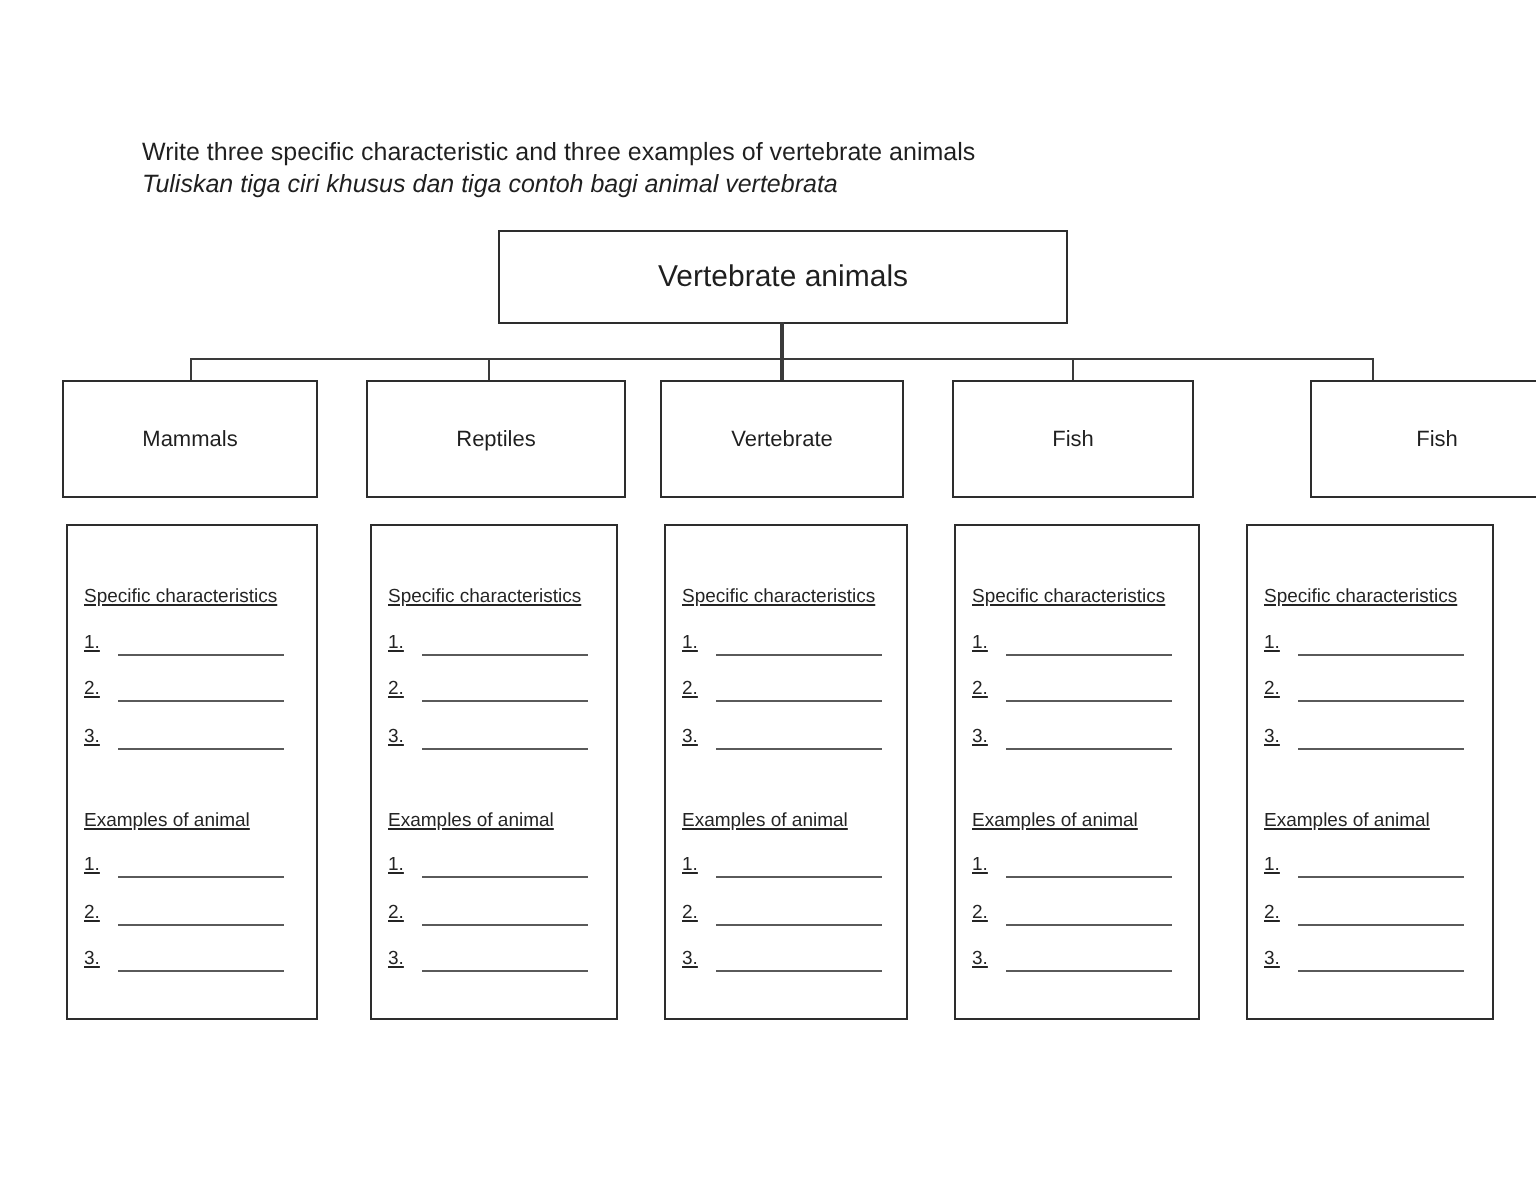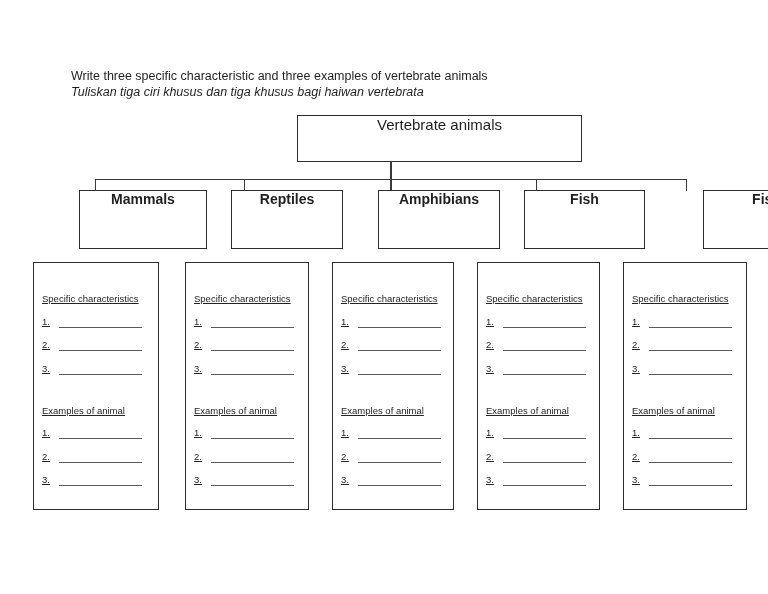--- a/index.html
+++ b/index.html
@@ -27,34 +27,34 @@
     white-space: nowrap;
   }
   .instructions .line2 { font-style: italic; }
 
   
   .node {
     position: absolute;
     border: 1.5px solid #2d2d2d;
     background: #ffffff;
     display: flex;
+    align-items: center;
     justify-content: center;
     text-align: center;
-    margin-left: 48px;
   }
 
   .root-node {
     left: 249px; top: 115px;
     width: 285px; height: 47px;
     font-size: 15px;
   }
 
-  .cat-node { top: 190px; height: 59px; font-size: 14px; font-weight: bold; }
+  .cat-node { top: 190px; height: 59px; font-size: 11px; }
   .cat-0 { left: 31px;  width: 128px; }
-  .cat-1 { left: 183px; width: 112px; }
+  .cat-1 { left: 183px; width: 130px; }
   .cat-2 { left: 330px; width: 122px; }
   .cat-3 { left: 476px; width: 121px; }
   .cat-4 { left: 655px; width: 127px; }
 
   
   .cline { position: absolute; background: #3a3a3a; }
   .trunk      { left: 390px;   top: 161px;   width: 1.5px; height: 18px; }
   .rail       { left: 95px;    top: 178.5px; width: 592px; height: 1.5px; }
   .drop       { top: 179px; width: 1.5px; height: 12px; }
   .drop-0 { left: 94.5px; }
@@ -102,21 +102,21 @@
     margin-left: 2px;
   }
 </style>
 </head>
 <body>
 
 <div class="page">
 
   <div class="instructions">
     <div class="line1">Write three specific characteristic and three examples of vertebrate animals</div>
-    <div class="line2">Tuliskan tiga ciri khusus dan tiga khusus bagi haiwan vertebrata</div>
+    <div class="line2">Tuliskan tiga ciri khusus dan tiga contoh bagi animal vertebrata</div>
   </div>
 
   <div class="node root-node">
     <span>Vertebrate animals</span>
   </div>
 
   <div class="cline trunk"></div>
   <div class="cline rail"></div>
   <div class="cline drop drop-0"></div>
   <div class="cline drop drop-1"></div>
@@ -124,21 +124,21 @@
   <div class="cline drop drop-3"></div>
   <div class="cline drop drop-4"></div>
 
   <div class="node cat-node cat-0">
     <span>Mammals</span>
   </div>
   <div class="node cat-node cat-1">
     <span>Reptiles</span>
   </div>
   <div class="node cat-node cat-2">
-    <span>Amphibians</span>
+    <span>Vertebrate</span>
   </div>
   <div class="node cat-node cat-3">
     <span>Fish</span>
   </div>
   <div class="node cat-node cat-4">
     <span>Fish</span>
   </div>
 
   <div class="detail det-0">
     <div class="d-title">Specific characteristics</div>

